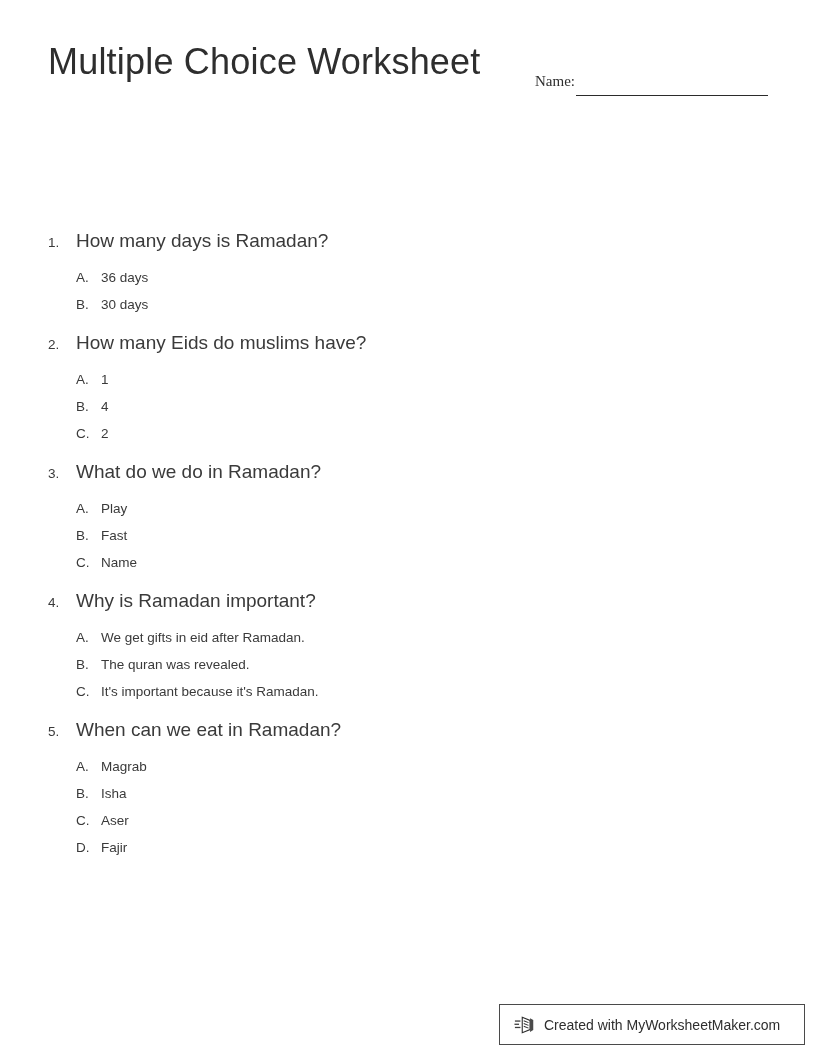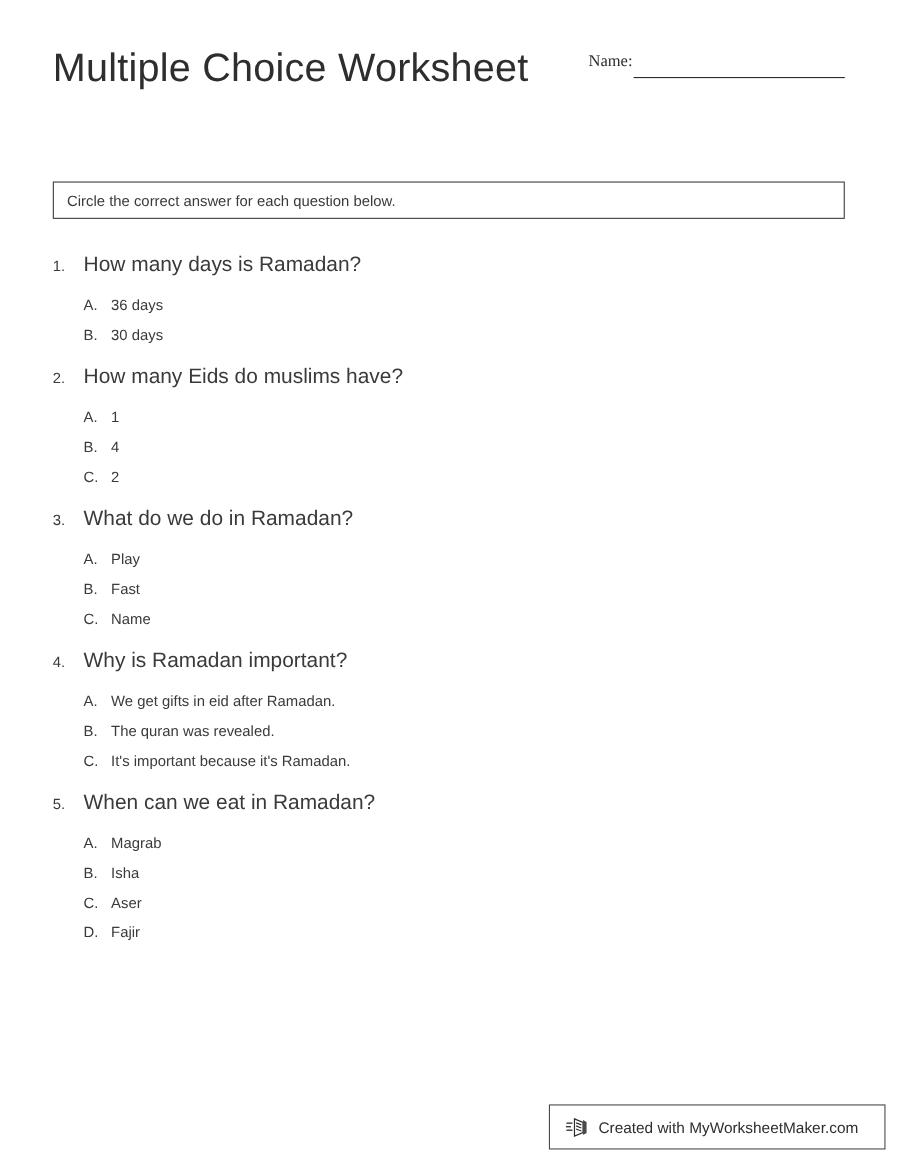--- a/index.html
+++ b/index.html
@@ -39,20 +39,21 @@
   }
   .meta-fields {
     position: absolute;
     right: 0;
     top: 6px;
     width: 270px;
   }
   .meta-row {
     position: relative;
     height: 39px;
+    margin-top: 25px;
   }
   .meta-label {
     position: absolute;
     right: 193px;
     top: 0;
     font-family: "Liberation Serif", serif;
     font-size: 15px;
     color: #2e2e2e;
     white-space: nowrap;
   }
@@ -164,23 +165,20 @@
     <div class="worksheet-title">Multiple Choice Worksheet</div>
 
     <div class="meta-fields">
       <div class="meta-row">
         <span class="meta-label">Name:</span>
         <span class="meta-line"></span>
       </div>
     </div>
   </div>
 
-  <div class="instruction-box">
-    <span class="instruction-text">Circle the correct answer for each question below.</span>
-  </div>
 
   <div class="questions" id="questions-container">
       <div class="question-block">
         <div class="question-line">
           <span class="question-number">1.</span>
           <span class="question-text">How many days is Ramadan?</span>
         </div>
         <ul class="options">
           <li class="option-row">
             <span class="option-letter">A.</span>

